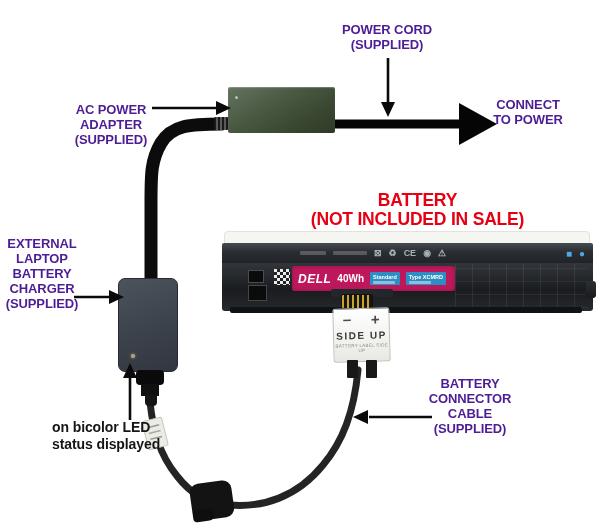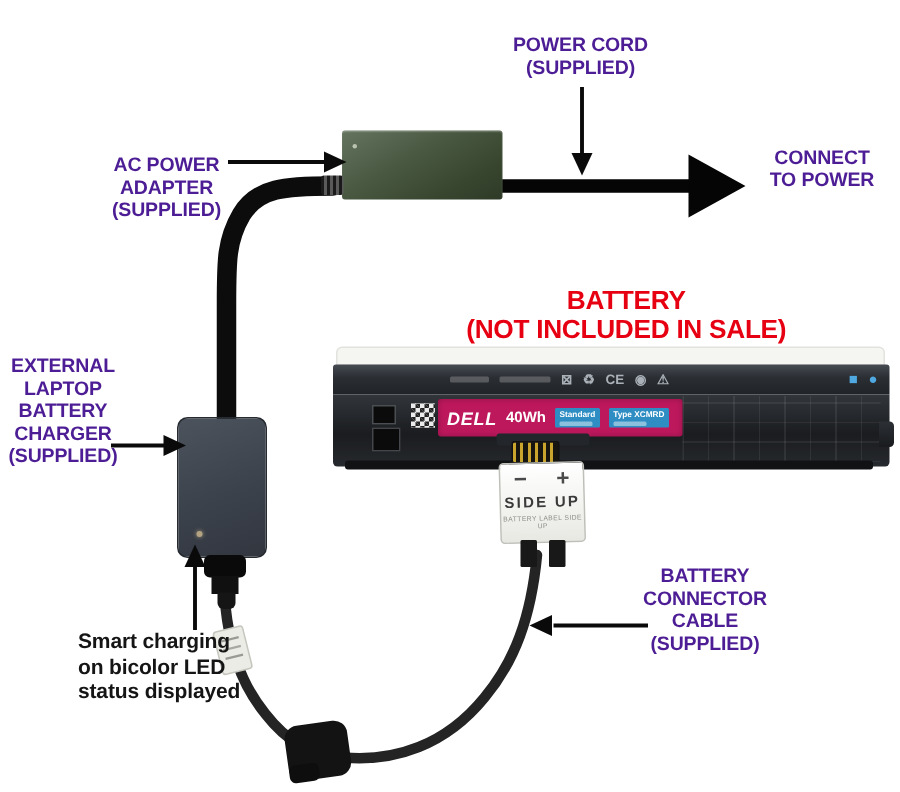--- a/index.html
+++ b/index.html
@@ -193,21 +193,21 @@
     <div>POWER CORD</div>
     <div>(SUPPLIED)</div>
   </div>
 
   <div class="label" style="left:58px;top:84px;width:106px;margin-top:18px;">
     <div>AC POWER</div>
     <div>ADAPTER</div>
     <div>(SUPPLIED)</div>
   </div>
 
-  <div class="label" style="left:502px;top:97px;width:92px;">
+  <div class="label" style="left:482px;top:97px;width:92px;">
     <div>CONNECT</div>
     <div>TO POWER</div>
   </div>
 
   <div class="label red" style="left:300px;top:191px;width:235px;">
     <div>BATTERY</div>
     <div>(NOT INCLUDED IN SALE)</div>
   </div>
 
   <div class="label" style="left:0px;top:236px;width:84px;">
@@ -219,18 +219,17 @@
   </div>
 
   <div class="label" style="left:420px;top:376px;width:100px;">
     <div>BATTERY</div>
     <div>CONNECTOR</div>
     <div>CABLE</div>
     <div>(SUPPLIED)</div>
   </div>
 
   <div class="label sentence" style="left:52px;top:419px;width:130px;">
-    <div>Smart charging</div>
     <div>on bicolor LED</div>
     <div>status displayed</div>
   </div>
 
 </div>
 
 </body></html>

